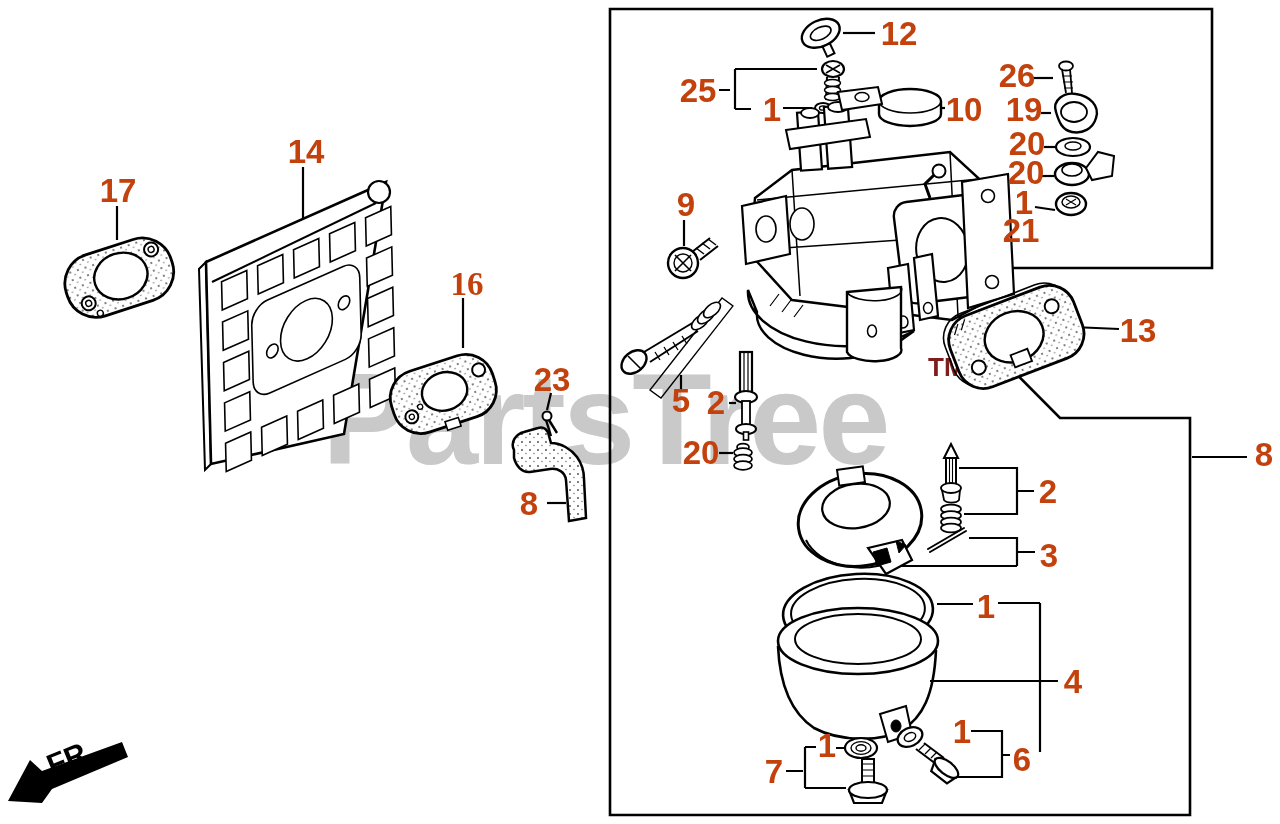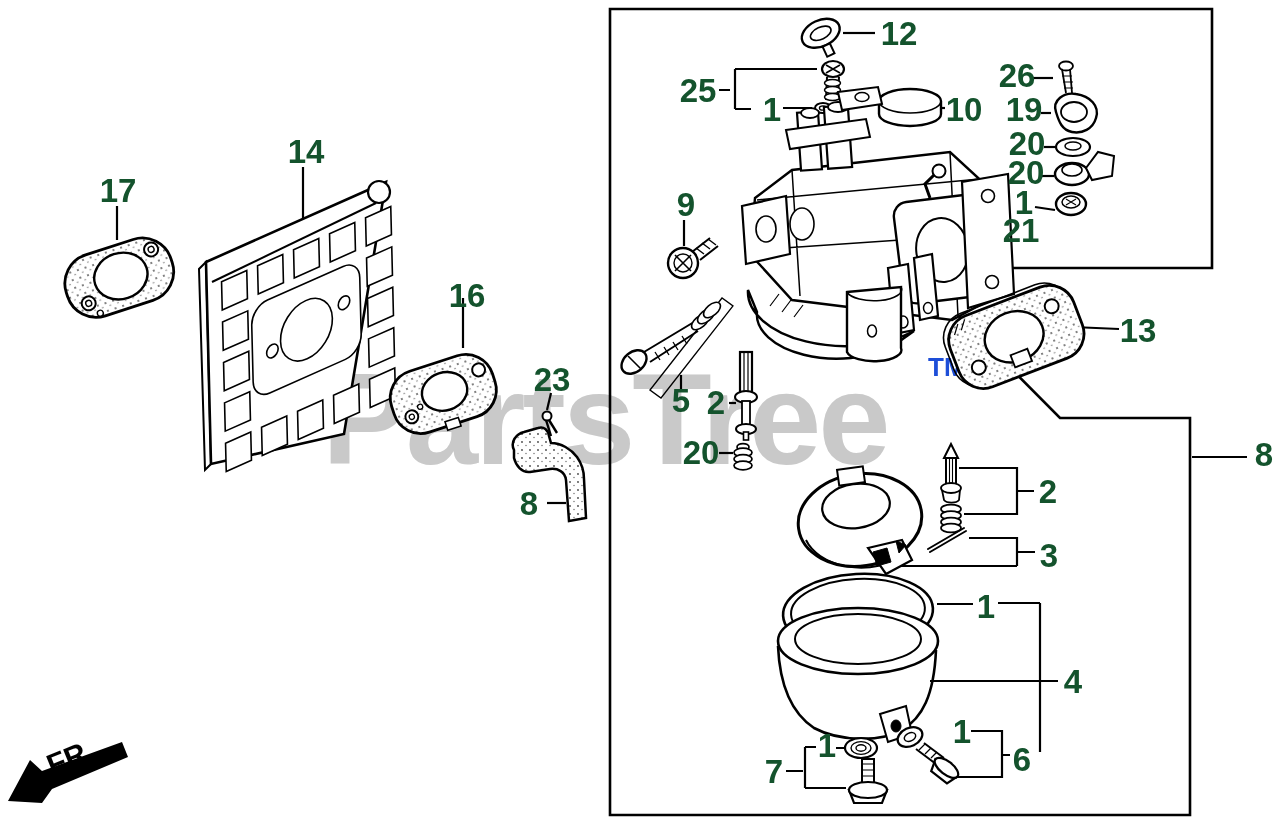--- a/index.html
+++ b/index.html
@@ -1,25 +1,25 @@
 <!DOCTYPE html>
 <html><head>
 <meta charset="utf-8">
 <style>
   html,body{margin:0;padding:0;background:#ffffff;}
   #stage{position:relative;width:1280px;height:824px;background:#ffffff;overflow:hidden;
          font-family:"Liberation Sans",sans-serif;}
   #watermark{position:absolute;left:322px;top:354px;font-weight:bold;font-size:130px;
              line-height:1;letter-spacing:-3px;color:#c9c9c9;z-index:1;white-space:nowrap;}
   #watermark-tm{position:absolute;left:928px;top:352px;font-weight:bold;font-size:26px;
-                color:#1d4ed8;z-index:1;}
+                color:#7f1d1d;z-index:1;}
   #diagram-svg{position:absolute;left:0;top:0;z-index:2;}
   #callout-layer{position:absolute;left:0;top:0;width:100%;height:100%;z-index:3;}
   .label{position:absolute;transform:translate(-50%,-50%);
-         font:bold 33px "Liberation Sans",sans-serif;color:#14532d;}
+         font:bold 33px "Liberation Sans",sans-serif;color:#c2410c;}
 </style>
 </head>
 <body>
 
 <div id="stage">
 
   <div id="watermark">PartsTree</div>
   <div id="watermark-tm">TM</div>
 
   <svg id="diagram-svg" width="1280" height="824" viewBox="0 0 1280 824">
@@ -298,21 +298,21 @@
       <rect x="1004" y="352" width="18" height="13" fill="#fff" stroke-width="1.8"></rect>
       <circle cx="970" cy="352" r="7" fill="#fff" stroke-width="2"></circle>
       <circle cx="1060" cy="321" r="7" fill="#fff" stroke-width="2"></circle>
       <path d="M958,306 l-7,9 M966,304 l-7,9 M974,302 l-7,9" fill="none" stroke-width="1.2"></path>
     </g>
   </svg>
 
   <div id="callout-layer">
       <div class="label" style="left: 118px; top: 191px;">17</div>
       <div class="label" style="left: 306px; top: 152px;">14</div>
-      <div class="label" style="left: 467px; top: 296px;">16</div>
+      <div class="label" style="left: 467px; top: 284px; font-family: Liberation Serif, serif;">16</div>
       <div class="label" style="left: 552px; top: 380px;">23</div>
       <div class="label" style="left: 529px; top: 504px;">8</div>
       <div class="label" style="left: 698px; top: 91px;">25</div>
       <div class="label" style="left: 772px; top: 110px;">1</div>
       <div class="label" style="left: 899px; top: 34px;">12</div>
       <div class="label" style="left: 964px; top: 110px;">10</div>
       <div class="label" style="left: 686px; top: 205px;">9</div>
       <div class="label" style="left: 1017px; top: 76px;">26</div>
       <div class="label" style="left: 1024px; top: 110px; text-align: right;">19</div>
       <div class="label" style="left: 1027px; top: 144px;">20</div>

